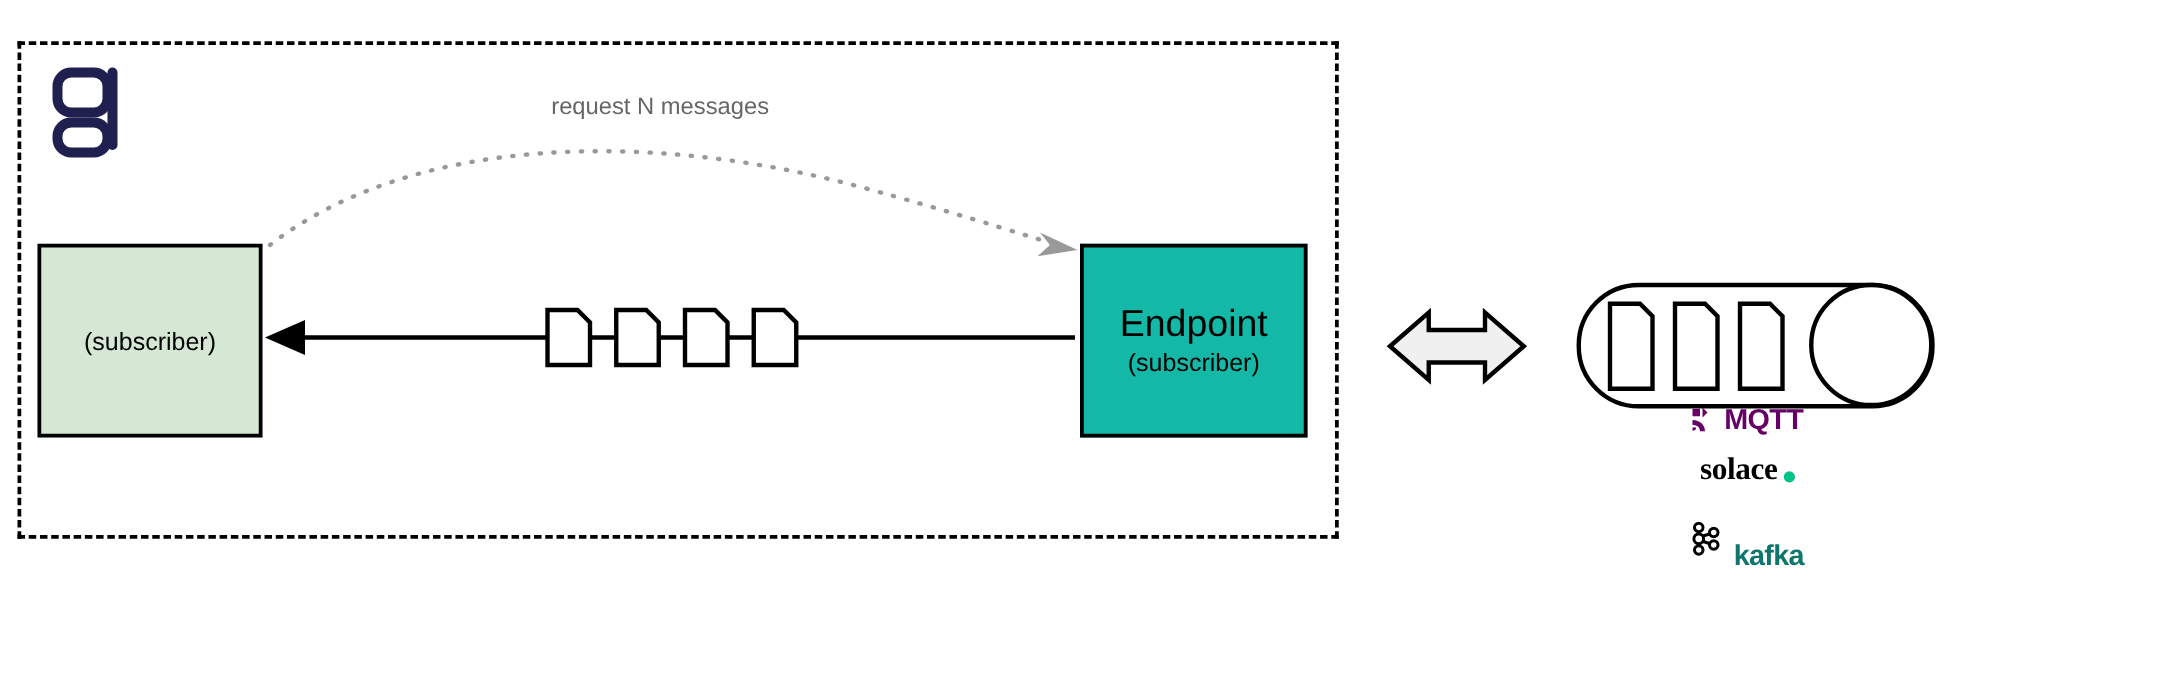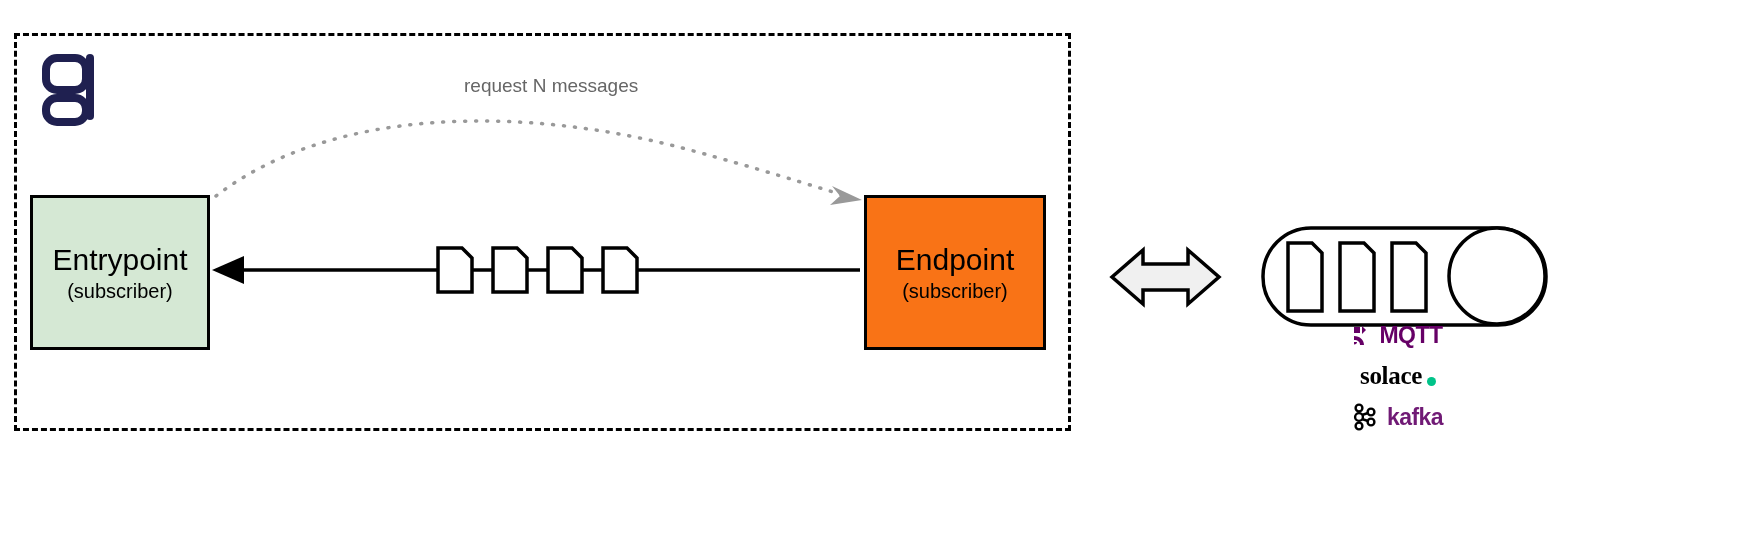--- a/index.html
+++ b/index.html
@@ -66,37 +66,37 @@
     top: 195px;
     width: 180px;
     height: 155px;
     background: #d5e8d4;
   }
   #endpoint-node {
     left: 864px;
     top: 195px;
     width: 182px;
     height: 155px;
-    background: #f97316;
+    background: #14b8a6;
   }
 
   
   #overlay {
     position: absolute;
     left: 0;
     top: 0;
     width: 1742px;
     height: 556px;
     pointer-events: none;
   }
 
   
   .request-label {
     position: absolute;
-    left: 464px;
+    left: 441px;
     top: 75px;
     font-size: 19px;
     color: #666666;
     white-space: nowrap;
   }
 
   
   .broker-list {
     position: absolute;
     left: 1280px;
@@ -132,44 +132,44 @@
     width: 9px;
     height: 9px;
     border-radius: 50%;
     background: #00c389;
     margin-left: 2px;
     align-self: flex-end;
     margin-bottom: 4px;
   }
   .kafka-name {
     font-size: 23px;
-    color: #701a75;
+    color: #0f766e;
     letter-spacing: -0.6px;
     margin-left: 5px;
+    margin-top: 28px;
   }
 </style>
 </head>
 <body>
 
 <div id="canvas">
 
   <div class="dashed-container"></div>
 
   <div class="logo">
     <svg viewBox="0 0 62 78" width="62" height="78" xmlns="http://www.w3.org/2000/svg">
       <g fill="none" stroke="#1f2050" stroke-width="8" stroke-linecap="round" stroke-linejoin="round">
         <rect x="6" y="6" width="40" height="32" rx="11"></rect>
         <rect x="6" y="46" width="40" height="24" rx="11"></rect>
         <line x1="50" y1="6" x2="50" y2="64"></line>
       </g>
     </svg>
   </div>
 
   <div class="node" id="entrypoint-node">
-    <div class="title">Entrypoint</div>
     <div class="subtitle">(subscriber)</div>
   </div>
 
   <div class="node" id="endpoint-node">
     <div class="title">Endpoint</div>
     <div class="subtitle">(subscriber)</div>
   </div>
 
   <div class="request-label">request N messages</div>
 

